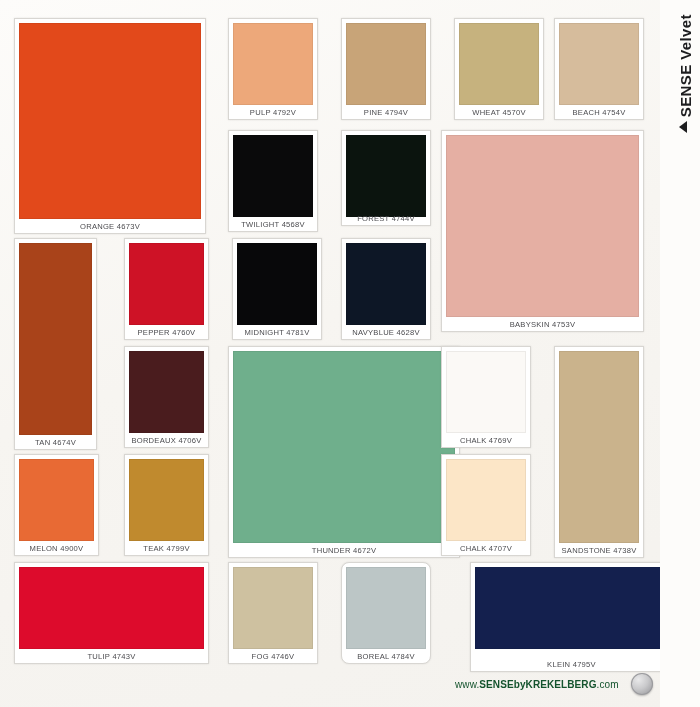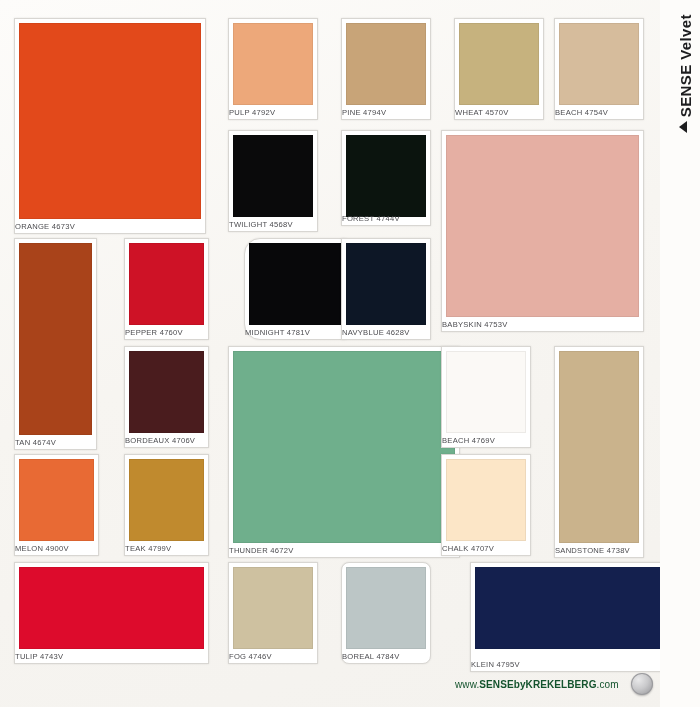--- a/index.html
+++ b/index.html
@@ -31,21 +31,21 @@
   }
   .chip{
     width:100%;
     box-sizing:border-box;
     border:1px solid rgba(0,0,0,.06);
   }
   .cap{
     position:absolute;
     left:0;right:0;
     bottom:2px;
-    text-align:left;
+    text-align:center;
     font-size:7.6px;
     letter-spacing:.25px;
     color:#4b4b4f;
     white-space:nowrap;
     font-family:"Liberation Sans","DejaVu Sans",sans-serif;
   }
   
   .spine{
     position:absolute;
     right:0;top:0;
@@ -130,39 +130,39 @@
       <div class="cap">BABYSKIN 4753V</div>
     </div>
     <div class="card" style="left: 14px; top: 238px; width: 83px; height: 212px;">
       <div class="chip" style="height: 192px; background: rgb(169, 67, 26);"></div>
       <div class="cap">TAN 4674V</div>
     </div>
     <div class="card" style="left: 124px; top: 238px; width: 85px; height: 102px;">
       <div class="chip" style="height: 82px; background: rgb(206, 18, 38);"></div>
       <div class="cap">PEPPER 4760V</div>
     </div>
-    <div class="card" style="left: 244px; top: 238px; width: 114px; height: 102px; border-radius: 16px;">
+    <div class="card" style="left: 232px; top: 238px; width: 90px; height: 102px;">
       <div class="chip" style="height: 82px; background: rgb(8, 8, 10);"></div>
       <div class="cap">MIDNIGHT 4781V</div>
     </div>
     <div class="card" style="left: 341px; top: 238px; width: 90px; height: 102px;">
       <div class="chip" style="height: 82px; background: rgb(13, 23, 38);"></div>
       <div class="cap">NAVYBLUE 4628V</div>
     </div>
     <div class="card" style="left: 124px; top: 346px; width: 85px; height: 102px;">
       <div class="chip" style="height: 82px; background: rgb(74, 28, 30);"></div>
       <div class="cap">BORDEAUX 4706V</div>
     </div>
     <div class="card" style="left: 228px; top: 346px; width: 232px; height: 212px;">
       <div class="chip" style="height: 192px; background: rgb(111, 175, 140);"></div>
       <div class="cap">THUNDER 4672V</div>
     </div>
     <div class="card" style="left: 441px; top: 346px; width: 90px; height: 102px;">
       <div class="chip" style="height: 82px; background: rgb(251, 249, 246);"></div>
-      <div class="cap">BEACH 4769V</div>
+      <div class="cap">CHALK 4769V</div>
     </div>
     <div class="card" style="left: 554px; top: 346px; width: 90px; height: 212px;">
       <div class="chip" style="height: 192px; background: rgb(202, 179, 140);"></div>
       <div class="cap">SANDSTONE 4738V</div>
     </div>
     <div class="card" style="left: 14px; top: 454px; width: 85px; height: 102px;">
       <div class="chip" style="height: 82px; background: rgb(232, 106, 52);"></div>
       <div class="cap">MELON 4900V</div>
     </div>
     <div class="card" style="left: 124px; top: 454px; width: 85px; height: 102px;">

